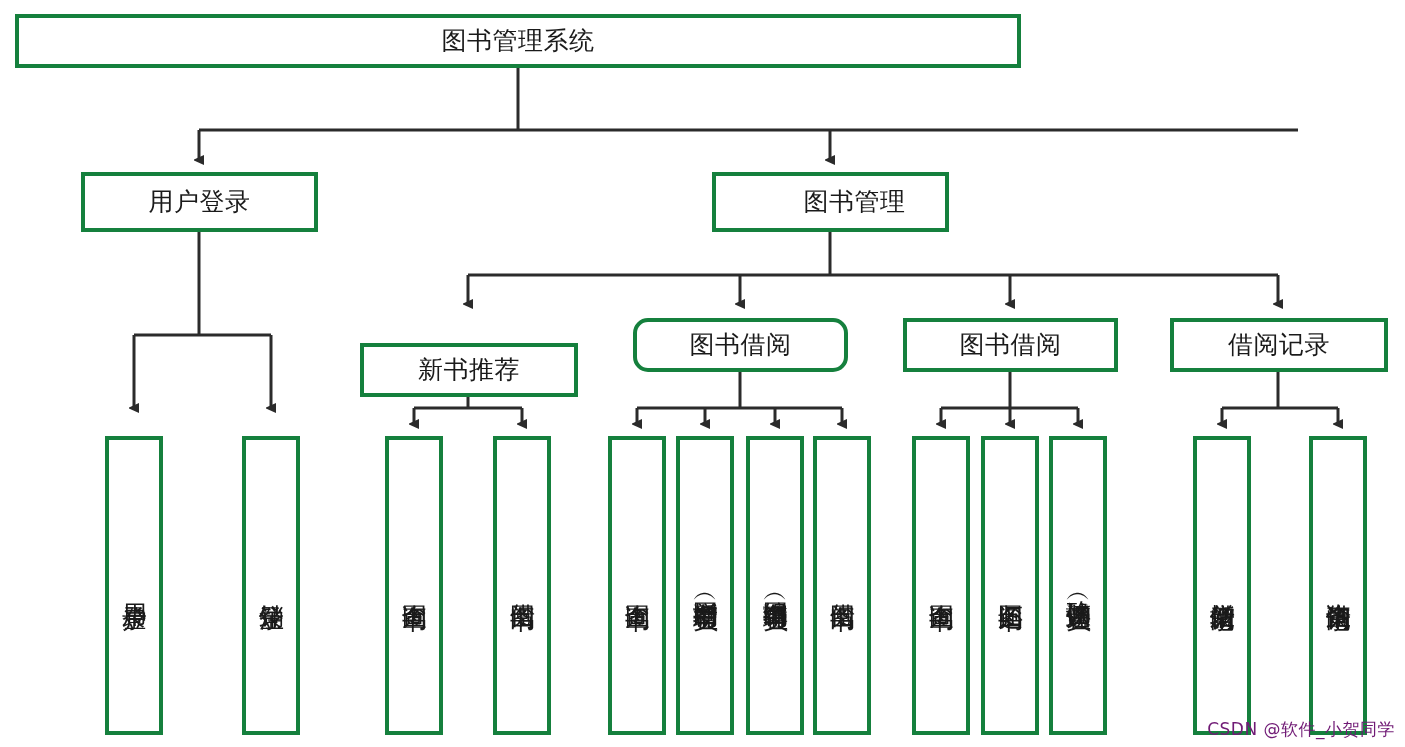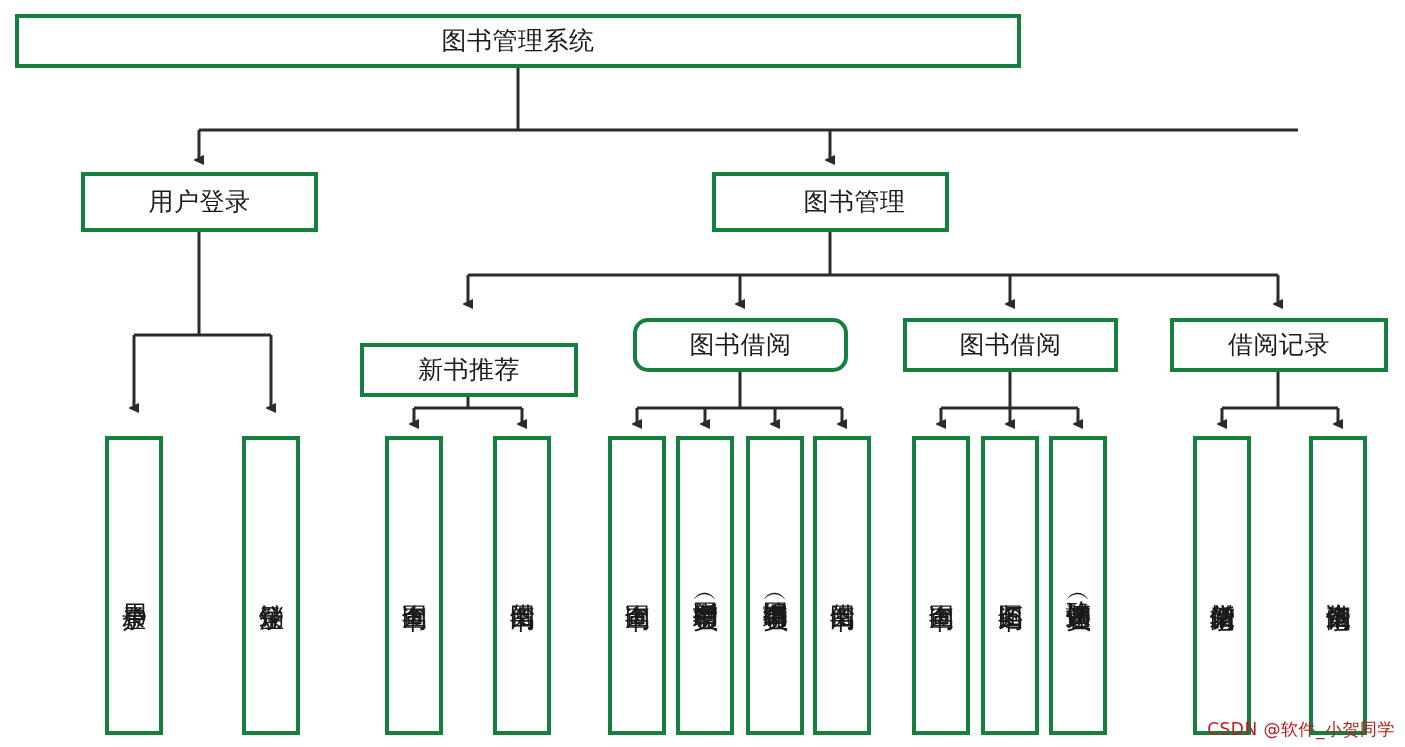--- a/index.html
+++ b/index.html
@@ -60,21 +60,21 @@
     line-height: 1.12;
     letter-spacing: 1px;
     white-space: normal;
     max-height: 100%;
   }
   .watermark {
     position: absolute;
     right: 10px;
     bottom: 6px;
     font-size: 17px;
-    color: #b91c1c;
+    color: #701a75;
     letter-spacing: 0.5px;
     user-select: none;
   }
 </style>
 </head>
 <body>
 
 <div id="diagram-root">
 
   <svg class="connectors" viewBox="0 0 1405 747" xmlns="http://www.w3.org/2000/svg">

